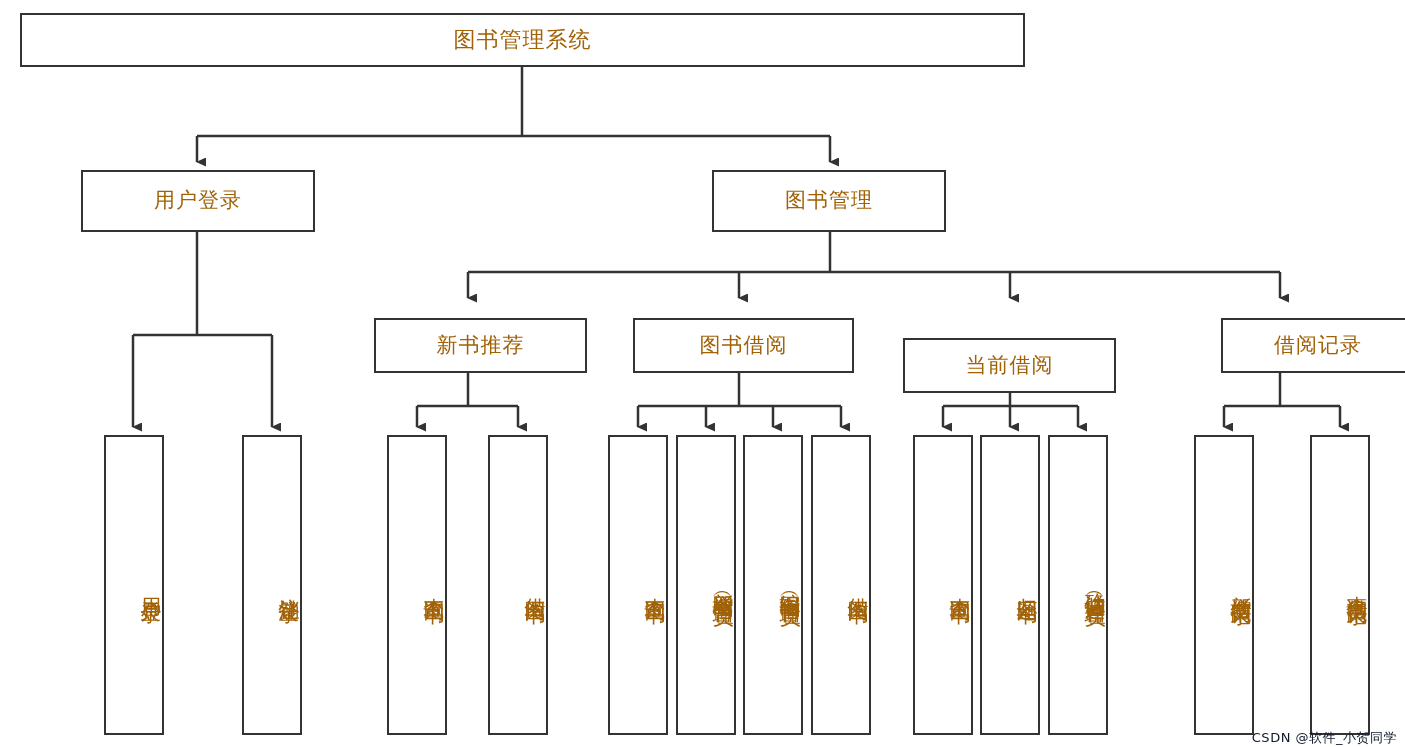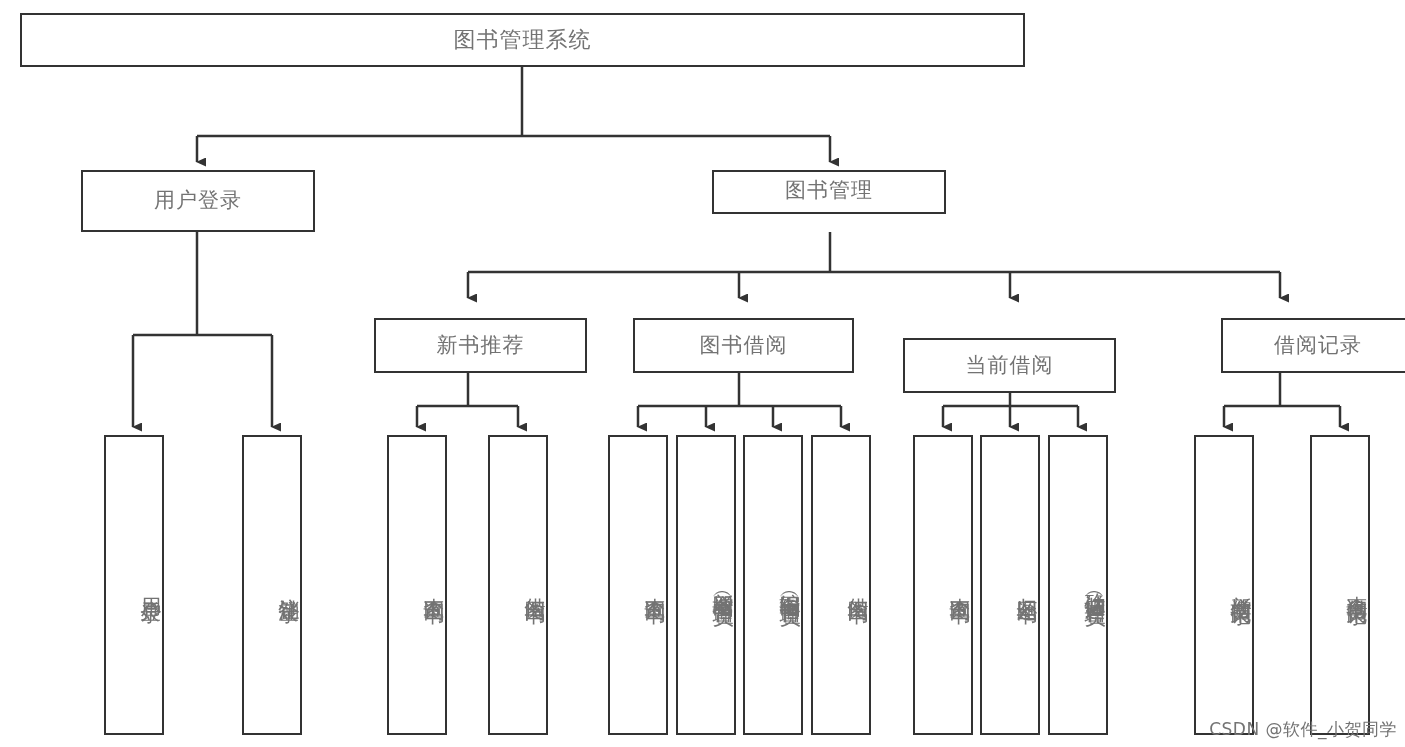--- a/index.html
+++ b/index.html
@@ -27,21 +27,21 @@
     pointer-events: none;
   }
   .node {
     position: absolute;
     box-sizing: border-box;
     background: #ffffff;
     border: 2px solid #333333;
     display: flex;
     align-items: center;
     justify-content: center;
-    color: #737373;
+    color: #a16207;
     z-index: 2;
     text-align: center;
   }
   .node-h {
     font-size: 21px;
     line-height: 1.1;
     letter-spacing: 1px;
     white-space: nowrap;
   }
   .node-root {
@@ -62,23 +62,23 @@
   }
   .label-v {
     writing-mode: vertical-rl;
     text-orientation: upright;
     letter-spacing: 2px;
     display: block;
   }
   .watermark {
     position: absolute;
     right: 8px;
-    bottom: 6px;
-    font-size: 17px;
-    color: #737373;
+    bottom: 0;
+    font-size: 13px;
+    color: #0f172a;
     letter-spacing: 0.5px;
     white-space: nowrap;
     z-index: 3;
   }
 </style>
 </head>
 <body>
 
 <div id="diagram-root">
 
@@ -132,21 +132,21 @@
     </g>
   </svg>
 
   <div class="node node-h node-root" style="left:20px; top:13px; width:1005px; height:54px;">
     <span>图书管理系统</span>
   </div>
 
   <div class="node node-h" style="left:81px; top:170px; width:234px; height:62px;">
     <span>用户登录</span>
   </div>
-  <div class="node node-h" style="left:712px; top:170px; width:234px; height:44px;font-family:Liberation Mono, monospace;">
+  <div class="node node-h" style="left:712px; top:170px; width:234px; height:62px;">
     <span>图书管理</span>
   </div>
 
   <div class="node node-h" style="left:362px; top:318px; width:213px; height:55px;margin-left:12px;">
     <span>新书推荐</span>
   </div>
   <div class="node node-h" style="left:633px; top:318px; width:221px; height:55px;">
     <span>图书借阅</span>
   </div>
   <div class="node node-h" style="left:903px; top:318px; width:213px; height:55px;margin-top:20px;">

